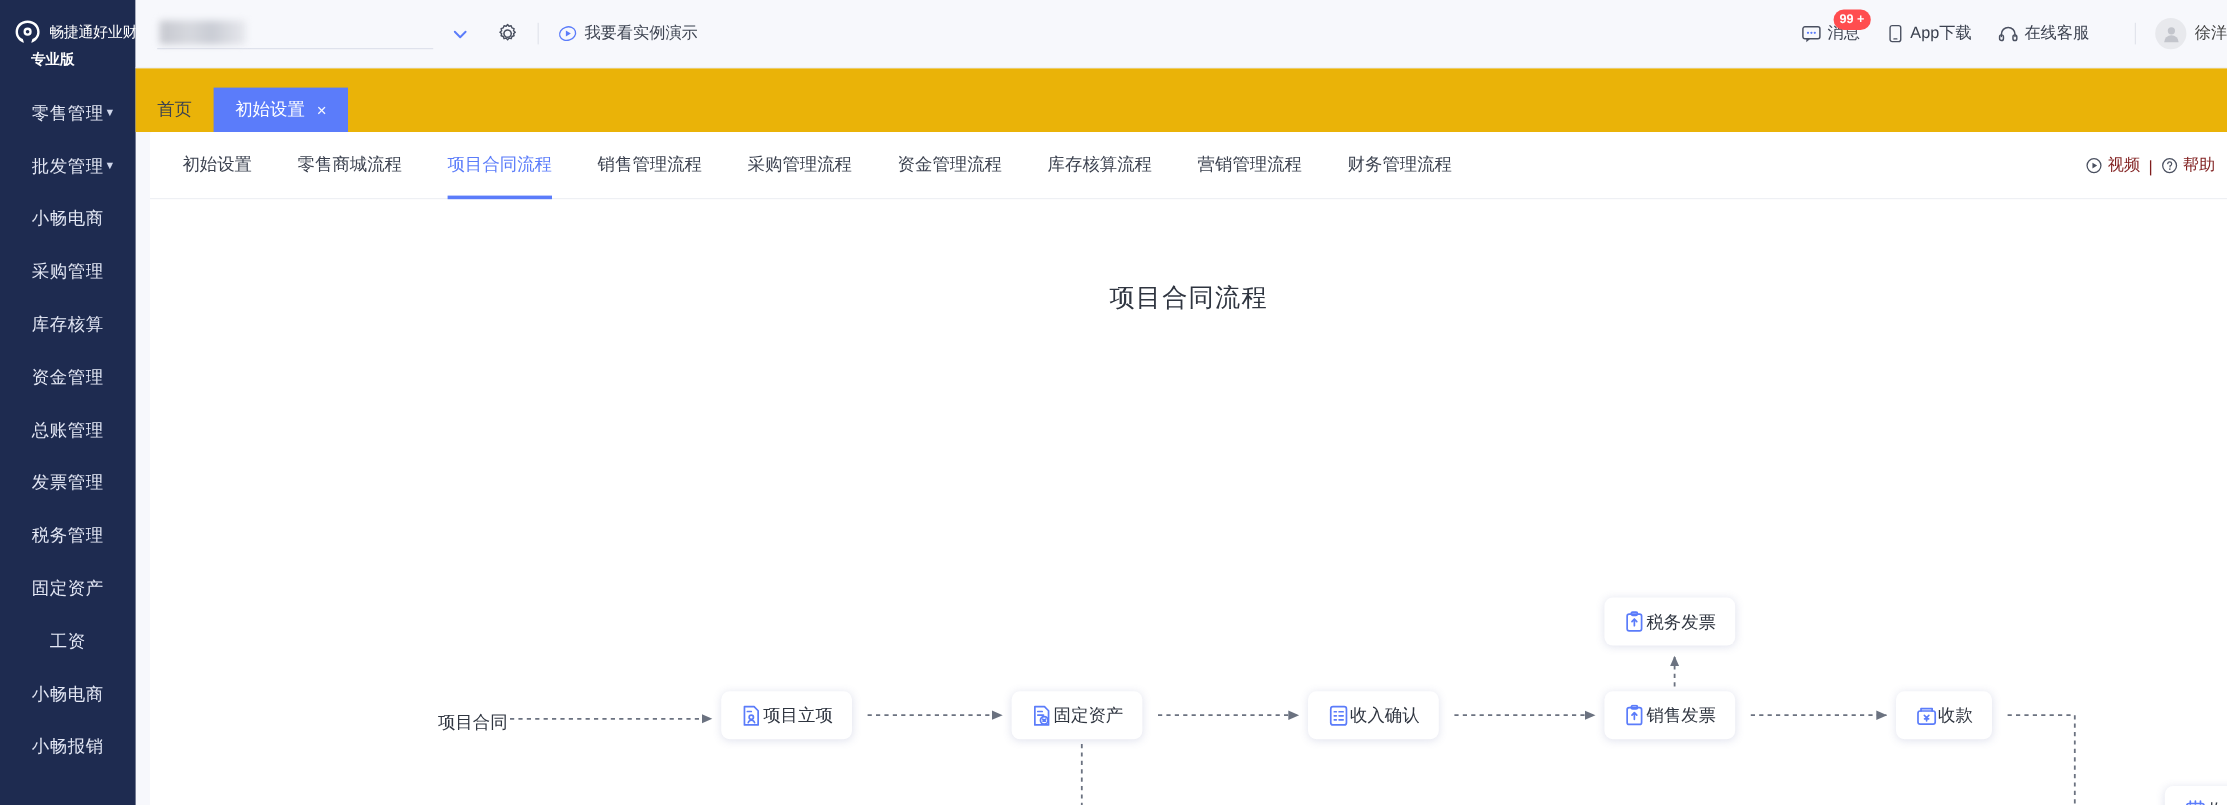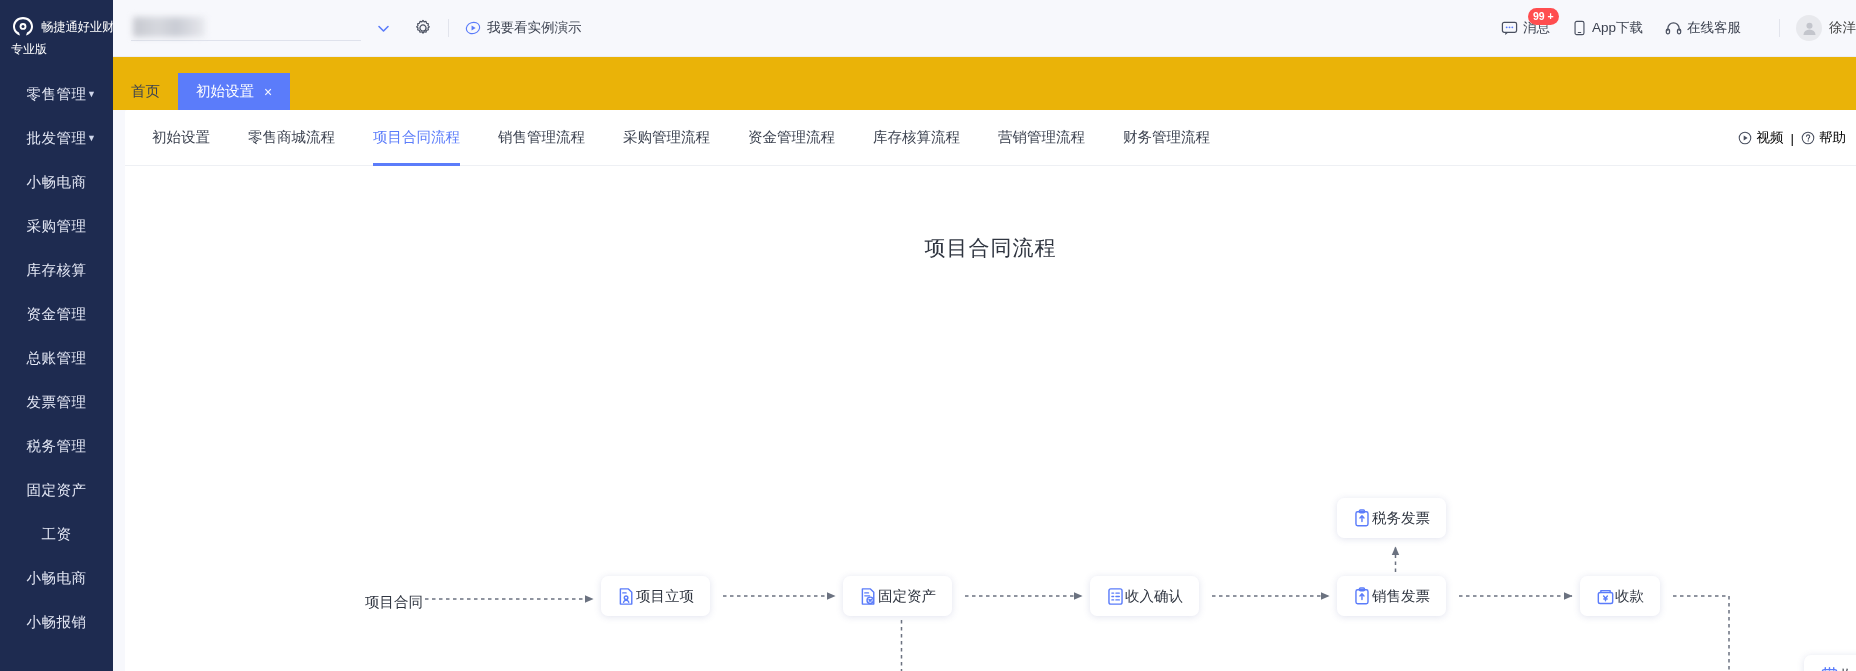--- a/index.html
+++ b/index.html
@@ -13,21 +13,21 @@
   
   #sidebar {
     position:absolute; left:0; top:0; width:113px; height:671px;
     background:#1e2b50; color:#dfe3f0;
   }
   .brand { padding:14px 0 6px 0; text-align:left; }
   .brand-row { display:flex; align-items:center; padding-left:10px; gap:5px; }
   .brand-logo { width:26px; height:26px; flex:0 0 26px; }
   .brand-name { font-size:12.5px; color:#ffffff; letter-spacing:-0.3px; white-space:nowrap;
                 overflow:hidden; position:relative; }
-  .brand-sub { font-size:12px; color:#ffffff; padding-left:11px; margin-top:1px; font-weight:normal;}
+  .brand-sub { font-size:12px; color:#ffffff; padding-left:26px; margin-top:1px; font-weight:bold;}
   .nav { margin-top:8px; }
   .nav-item {
     height:44px; display:flex; align-items:center; justify-content:center;
     font-size:14.5px; color:#e4e8f5; cursor:pointer; position:relative;
   }
   .nav-caret { position:absolute; right:17px; font-size:9px; color:#cfd6ea; }
   .nav-label { letter-spacing:0.5px; }
 
   
   #topbar {
@@ -85,21 +85,21 @@
   .stab {
     font-size:14.5px; color:#3c4250; margin-right:38px; cursor:pointer;
     height:56px; display:flex; align-items:center; position:relative; white-space:nowrap;
   }
   .stab.active { color:#5b7cfa; }
   .stab.active::after {
     content:""; position:absolute; left:0; right:0; bottom:0; height:2.5px; background:#5b7cfa;
   }
   .subtabs-right {
     position:absolute; right:10px; top:0; height:56px; display:flex; align-items:center;
-    font-size:13.5px; color:#000000; gap:7px;
+    font-size:13.5px; color:#7f1d1d; gap:7px;
   }
   .srl { display:flex; align-items:center; gap:4px; cursor:pointer; }
 
   
   #flow { position:relative; width:100%; height:560px; }
   .flow-title {
     position:absolute; left:0; right:0; top:68px; text-align:center;
     font-size:21px; color:#2f3540; letter-spacing:1px;
   }
   svg.edges { position:absolute; left:0; top:0; width:1731px; height:560px; pointer-events:none; }

